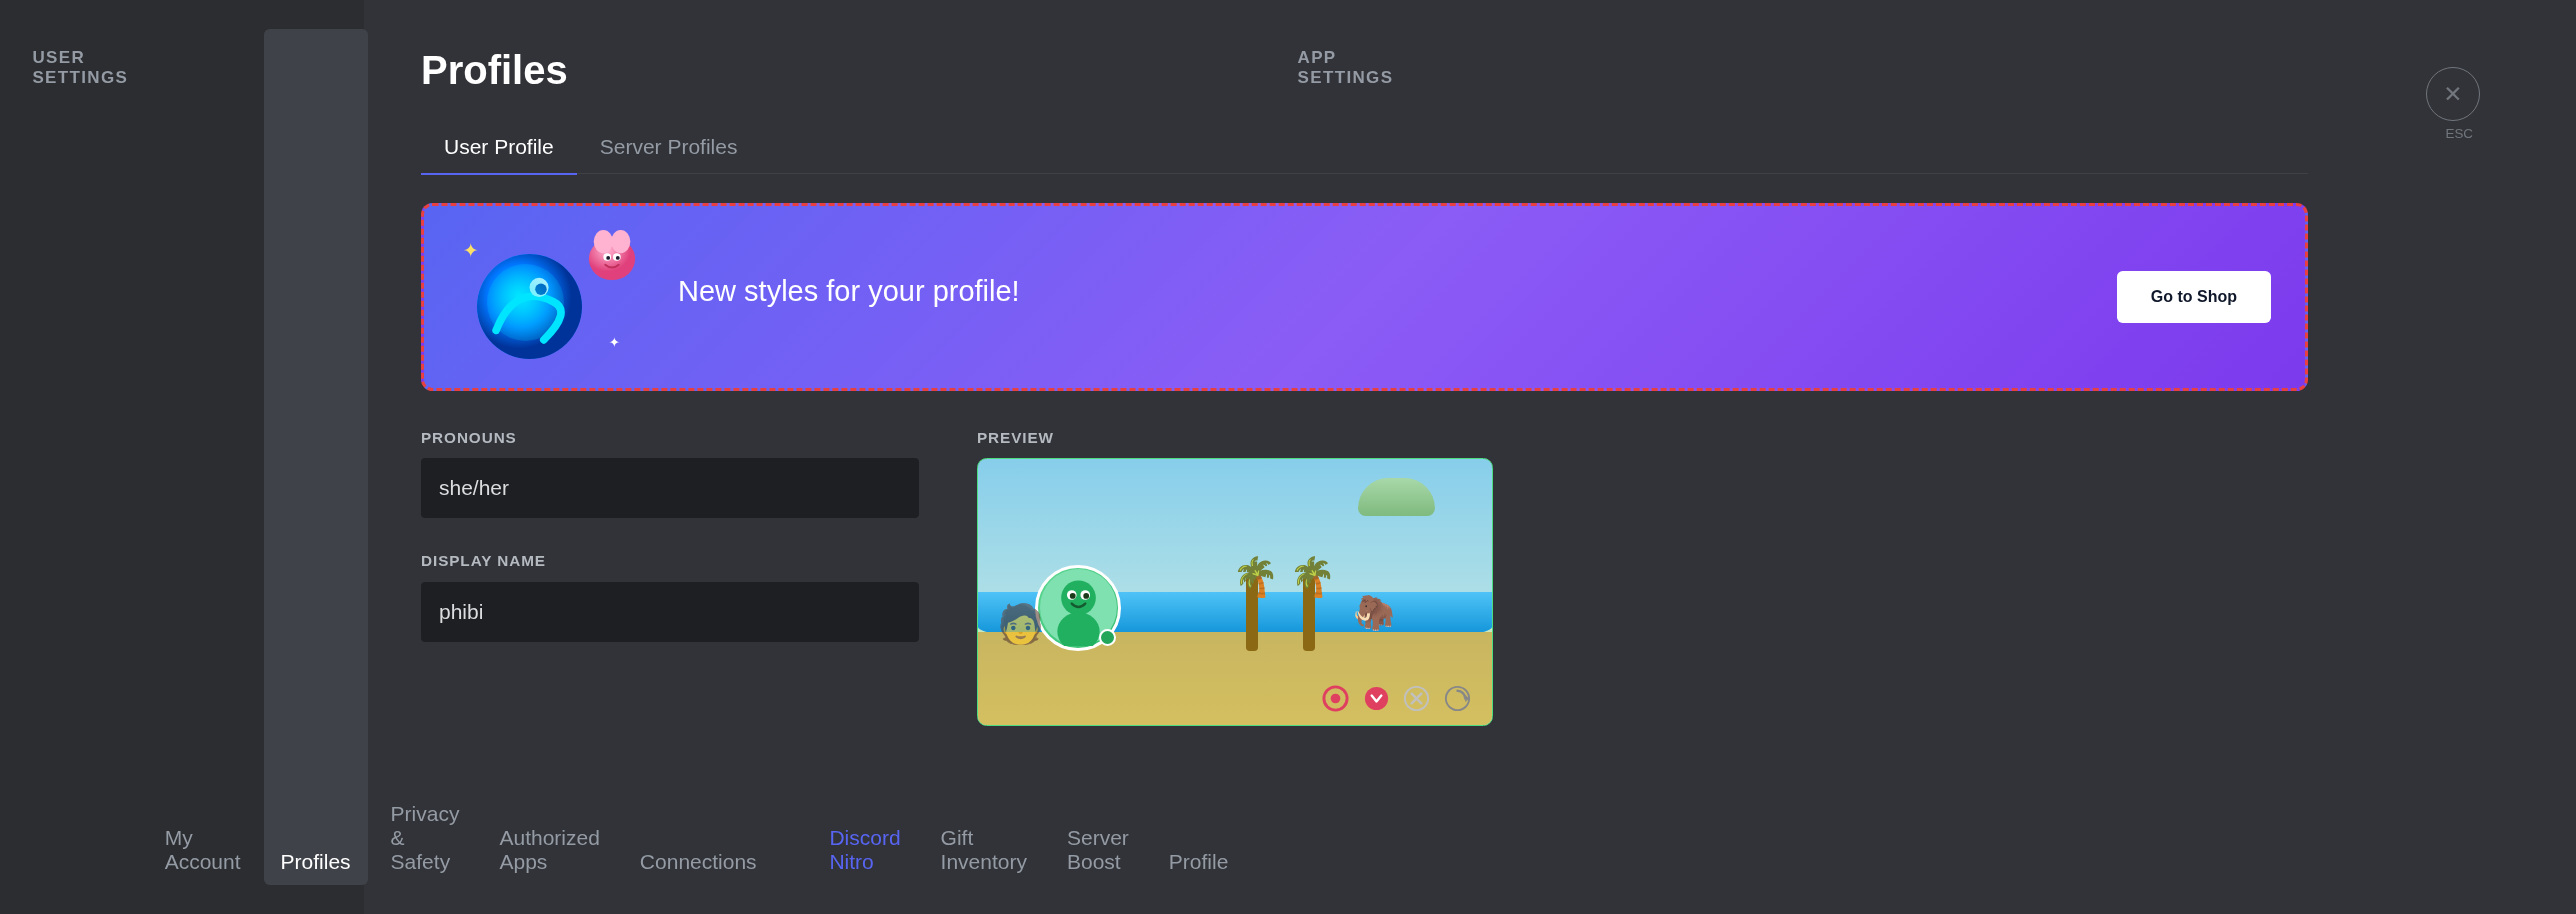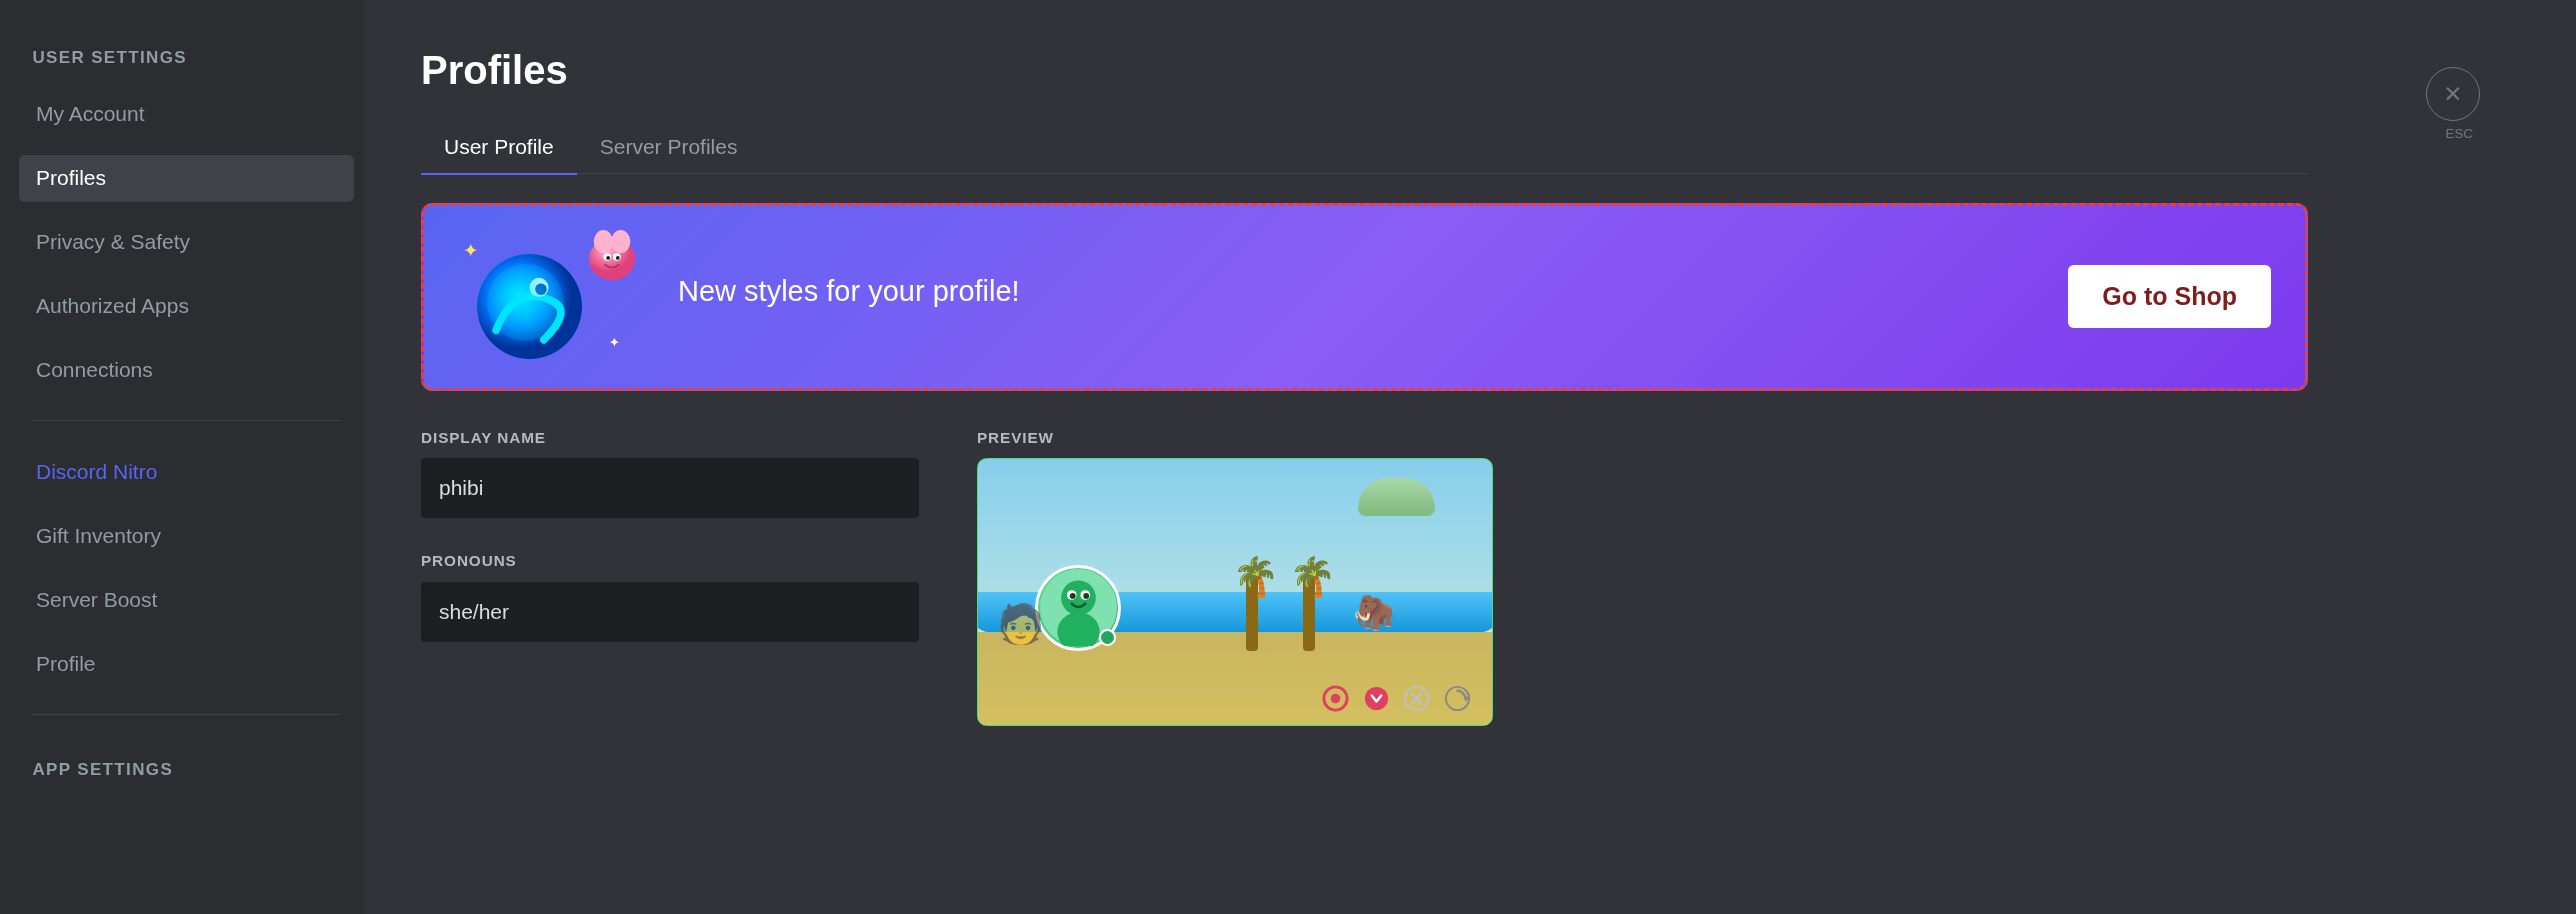--- a/index.html
+++ b/index.html
@@ -14,22 +14,22 @@
     }
 
     
     .sidebar {
       width: 364px;
       min-width: 364px;
       background-color: #2b2d31;
       height: 100%;
       padding: 29px 9.6px 29px 19px;
       display: flex;
-      flex-direction: column;
-      gap: 17px;
+      flex-direction: row;
+      gap: 6px;
     }
 
     .sidebar-section-label {
       font-size: 17px;
       font-weight: 700;
       color: #949ba4;
       text-transform: uppercase;
       letter-spacing: 0.08em;
       padding: 9.6px 13.4px 5.7px 13.4px;
       margin-top: 9.6px;
@@ -172,22 +172,22 @@
     }
 
     .promo-subtitle {
       font-size: 18px;
       color: rgba(255,255,255,0.85);
       line-height: 1.5;
     }
 
     .go-to-shop-btn {
       background: #fff;
-      color: #7f1d1d;
-      font-size: 25px;
+      color: #0f172a;
+      font-size: 16px;
       font-weight: 700;
       padding: 17px 34px;
       border-radius: 5.7px;
       border: none;
       cursor: pointer;
       white-space: nowrap;
       flex-shrink: 0;
     }
 
     
@@ -490,27 +490,27 @@
     <div class="promo-text">
       <div class="promo-title">New styles for your profile!</div>
     </div>
 
     <button class="go-to-shop-btn">Go to Shop</button>
   </div>
 
   <div class="form-columns">
     <div class="form-left">
       <div class="form-section">
+        <div class="form-label">PRONOUNS</div>
+        <input class="form-input" type="text" value="she/her" style="">
+      </div>
+
+      <div class="form-section">
         <div class="form-label">DISPLAY NAME</div>
         <input class="form-input" type="text" value="phibi" style="">
-      </div>
-
-      <div class="form-section">
-        <div class="form-label">PRONOUNS</div>
-        <input class="form-input" type="text" value="she/her" style="">
       </div>
     </div>
 
     <div class="form-right">
       <div class="form-label">PREVIEW</div>
       <div class="preview-box">
         <div class="preview-bg">
 
           <div class="preview-sky"></div>
 

